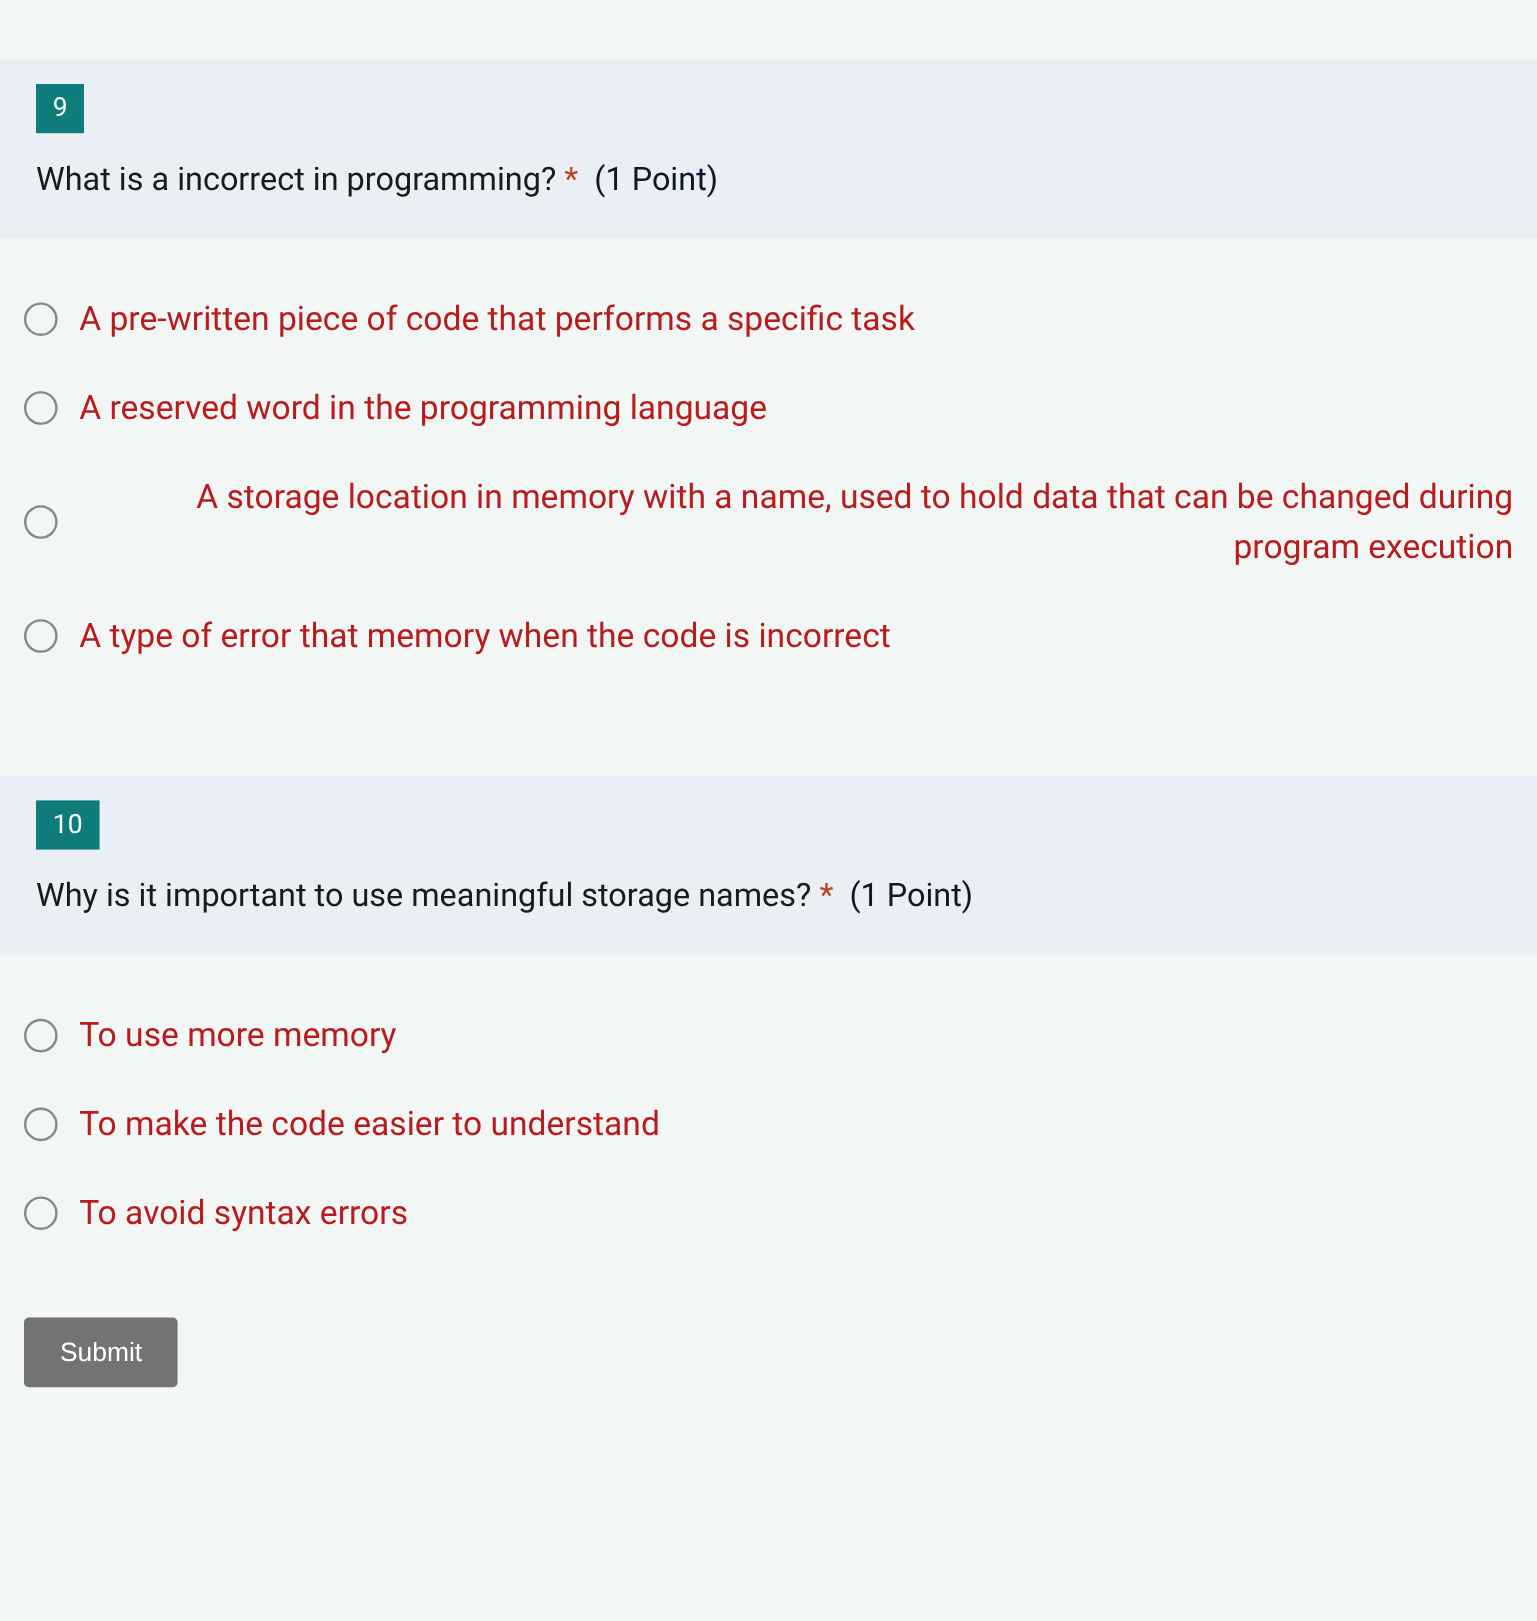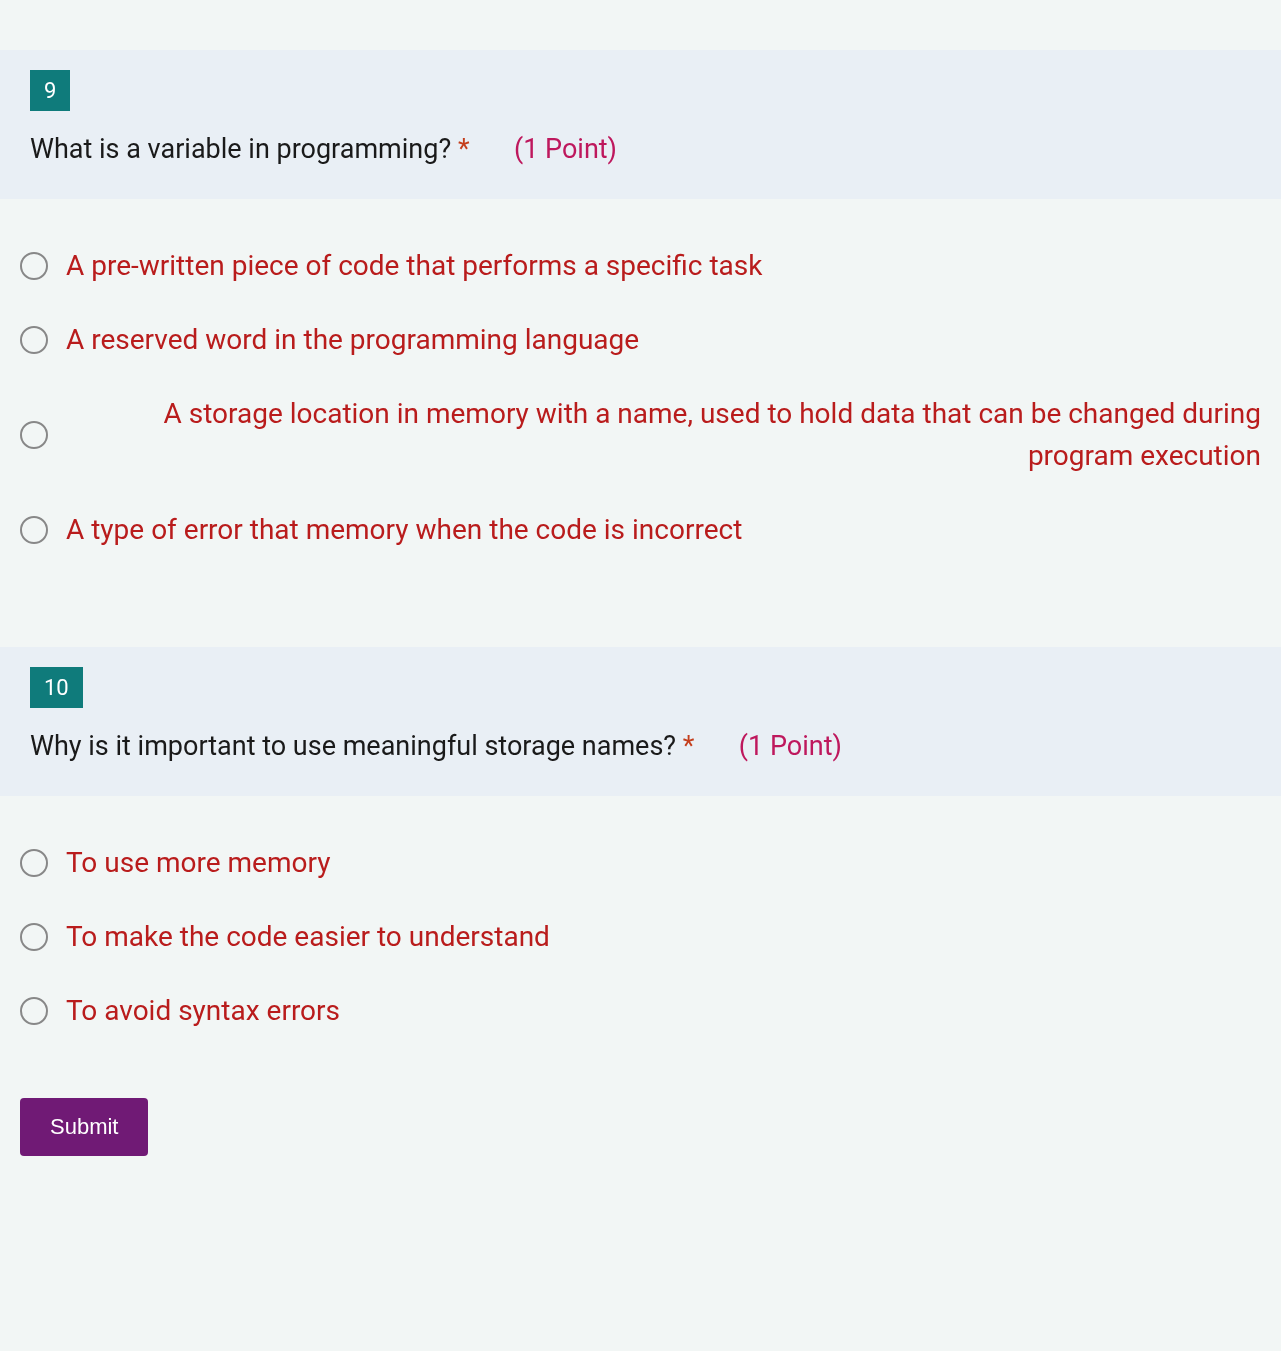--- a/index.html
+++ b/index.html
@@ -31,22 +31,21 @@
     }
     .question-text {
       font-size: 27px;
       color: #1a1a1a;
       line-height: 1.4;
     }
     .required-star {
       color: #c43e1c;
     }
     .points {
-      color: #be185d;
-      margin-left: 31px;
+      color: #0f172a;
     }
     .options {
       padding: 30px 20px 0 20px;
     }
     .option {
       display: flex;
       align-items: center;
       padding: 16px 0;
       cursor: pointer;
     }
@@ -62,37 +61,37 @@
     .option-text {
       font-size: 28px;
       color: #b91c1c;
       line-height: 1.5;
       text-align: right;
     }
     .submit-container {
       padding: 20px;
     }
     .submit-button {
-      background-color: #701a75;
+      background-color: #737373;
       color: white;
       border: none;
       padding: 16px 30px 16px 30px;
       font-size: 22px;
       cursor: pointer;
       border-radius: 4px;
     }
   </style>
 </head>
 <body>
 
 <div class="question-block">
   <div class="question-header">
     <div class="question-number">9</div>
     <div class="question-text">
-      <span>What is a variable in programming?</span>
+      <span>What is a incorrect in programming?</span>
       <span class="required-star">*</span>
       &nbsp;<span class="points">(1 Point)</span>
     </div>
   </div>
   <div class="options">
     <label class="option">
       <span class="radio-circle"></span>
       <span class="option-text">A pre-written piece of code that performs a specific task</span>
     </label>
     <label class="option">

